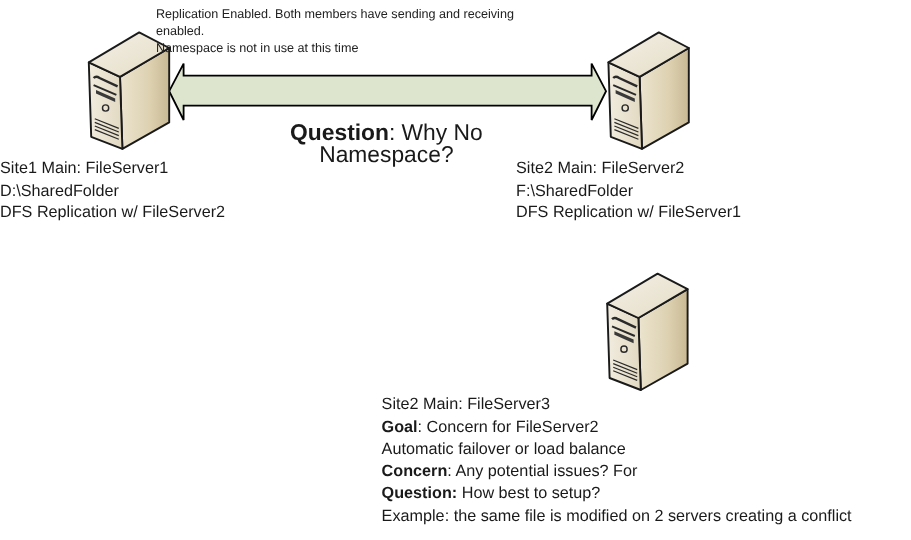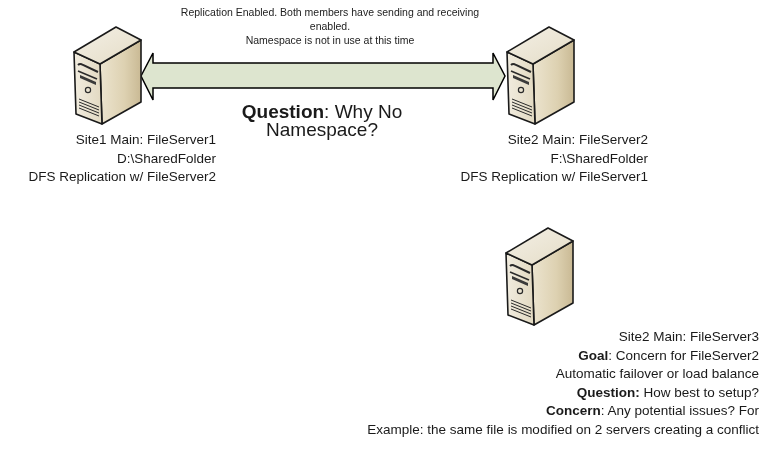--- a/index.html
+++ b/index.html
@@ -20,33 +20,32 @@
       left: 0; top: 0;
       width: 759px;
       height: 450px;
     }
     svg.diagram {
       position: absolute;
       left: 0; top: 0;
     }
     .label {
       position: absolute;
-      text-align: right;
+      text-align: left;
       white-space: nowrap;
       font-size: 13.5px;
       line-height: 18.5px;
     }
     .label .line { display: block; }
     .label b { font-weight: bold; }
     .top-note {
       position: absolute;
       left: 130px;
       top: 5px;
       width: 400px;
-      text-align: center;
       font-size: 10.5px;
       line-height: 14px;
       color: #222;
     }
     .top-note .line { display: block; }
     .arrow-question {
       position: absolute;
       left: 190px;
       top: 103px;
       width: 264px;
@@ -135,18 +134,18 @@
   <div class="label" style="left:430px; top:131px; width:218px;">
     <span class="line">Site2 Main: FileServer2</span>
     <span class="line">F:\SharedFolder</span>
     <span class="line">DFS Replication w/ FileServer1</span>
   </div>
 
   <div class="label" style="left:318px; top:328px; width:441px;">
     <span class="line">Site2 Main: FileServer3</span>
     <span class="line"><b>Goal</b><span>: Concern for FileServer2</span></span>
     <span class="line">Automatic failover or load balance</span>
+    <span class="line"><b>Concern</b><span>: Any potential issues? For</span></span>
     <span class="line"><b>Question:</b><span> How best to setup?</span></span>
-    <span class="line"><b>Concern</b><span>: Any potential issues? For</span></span>
     <span class="line">Example: the same file is modified on 2 servers creating a conflict</span>
   </div>
 
 </div>
 
 </body></html>

